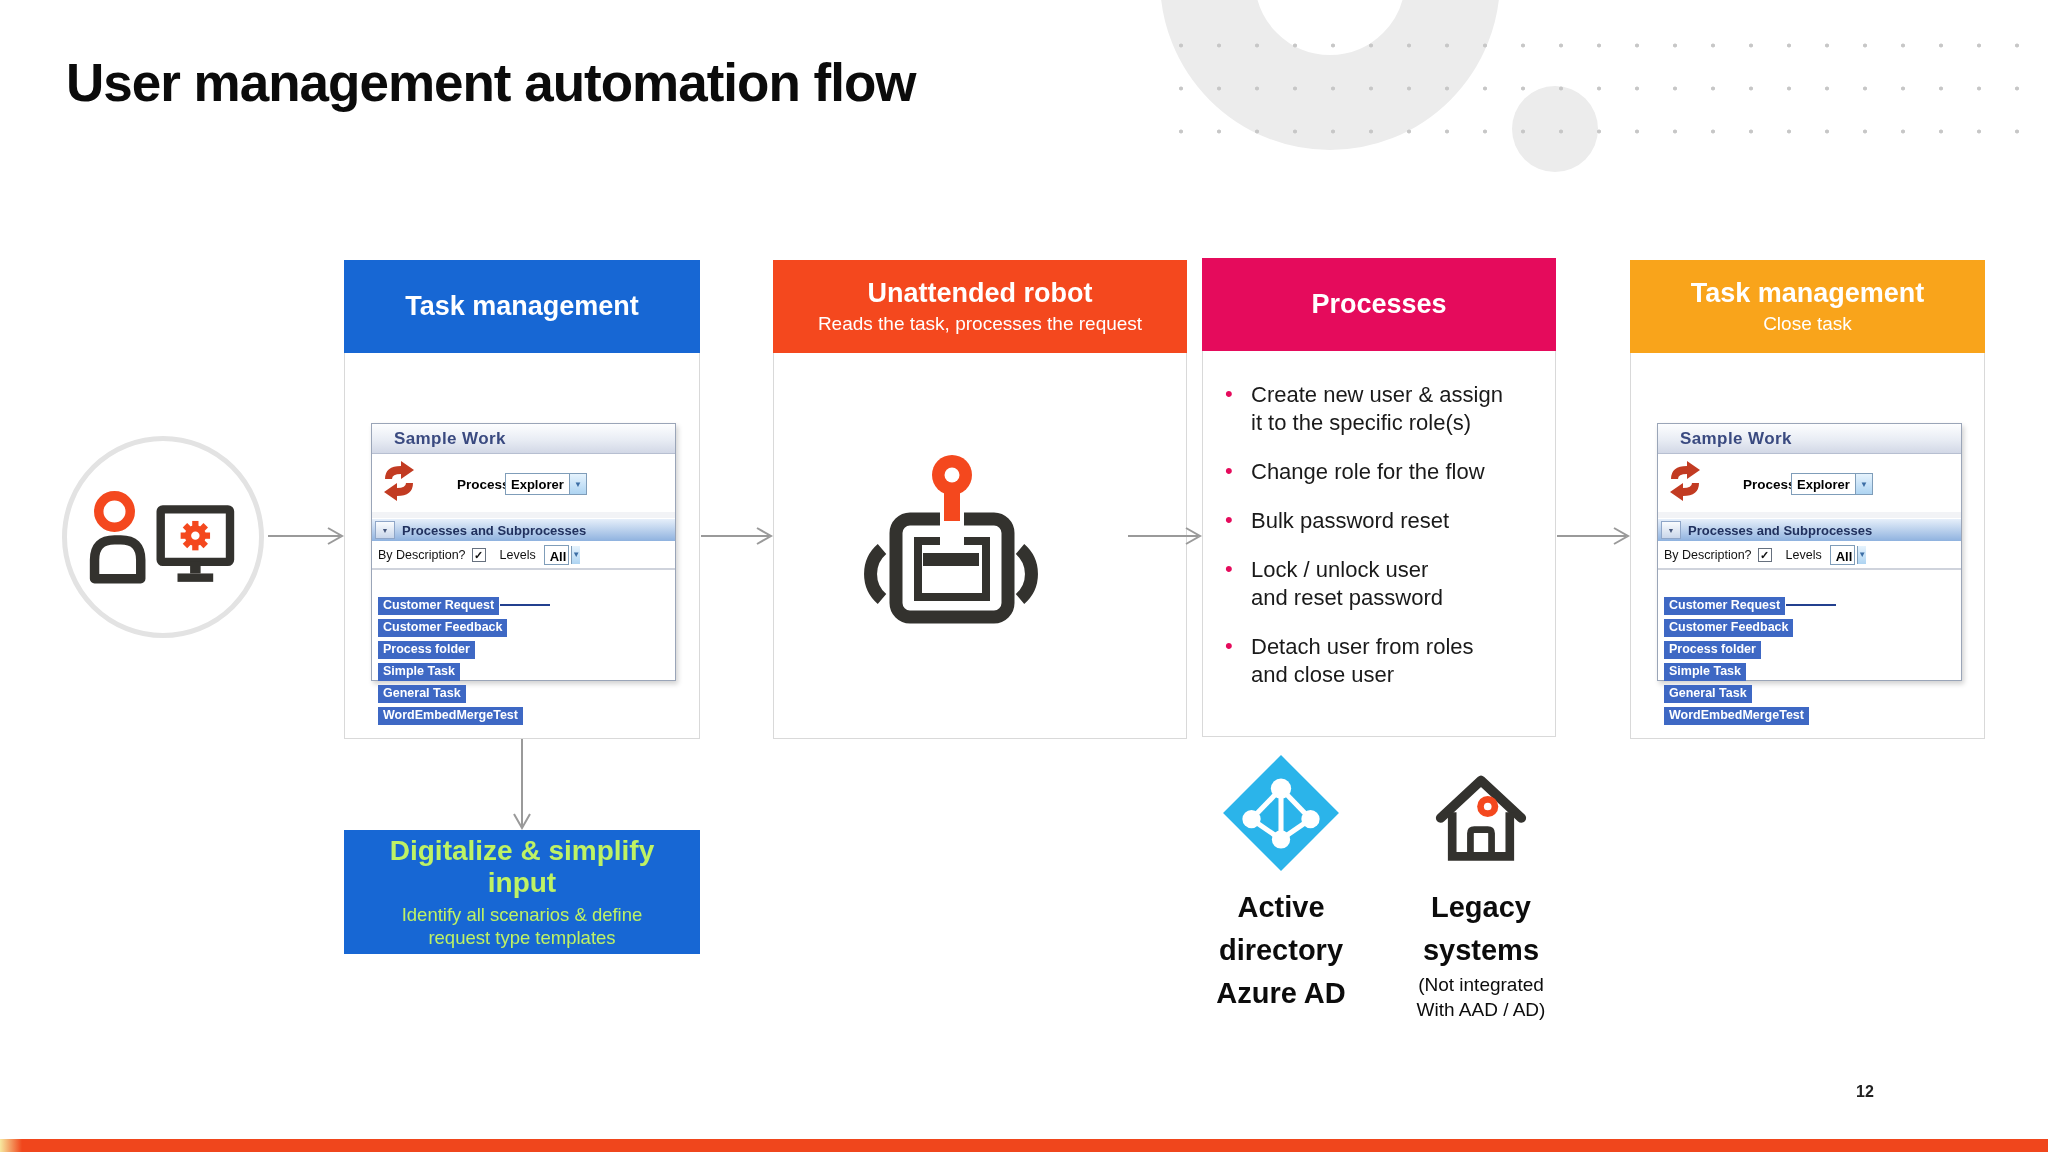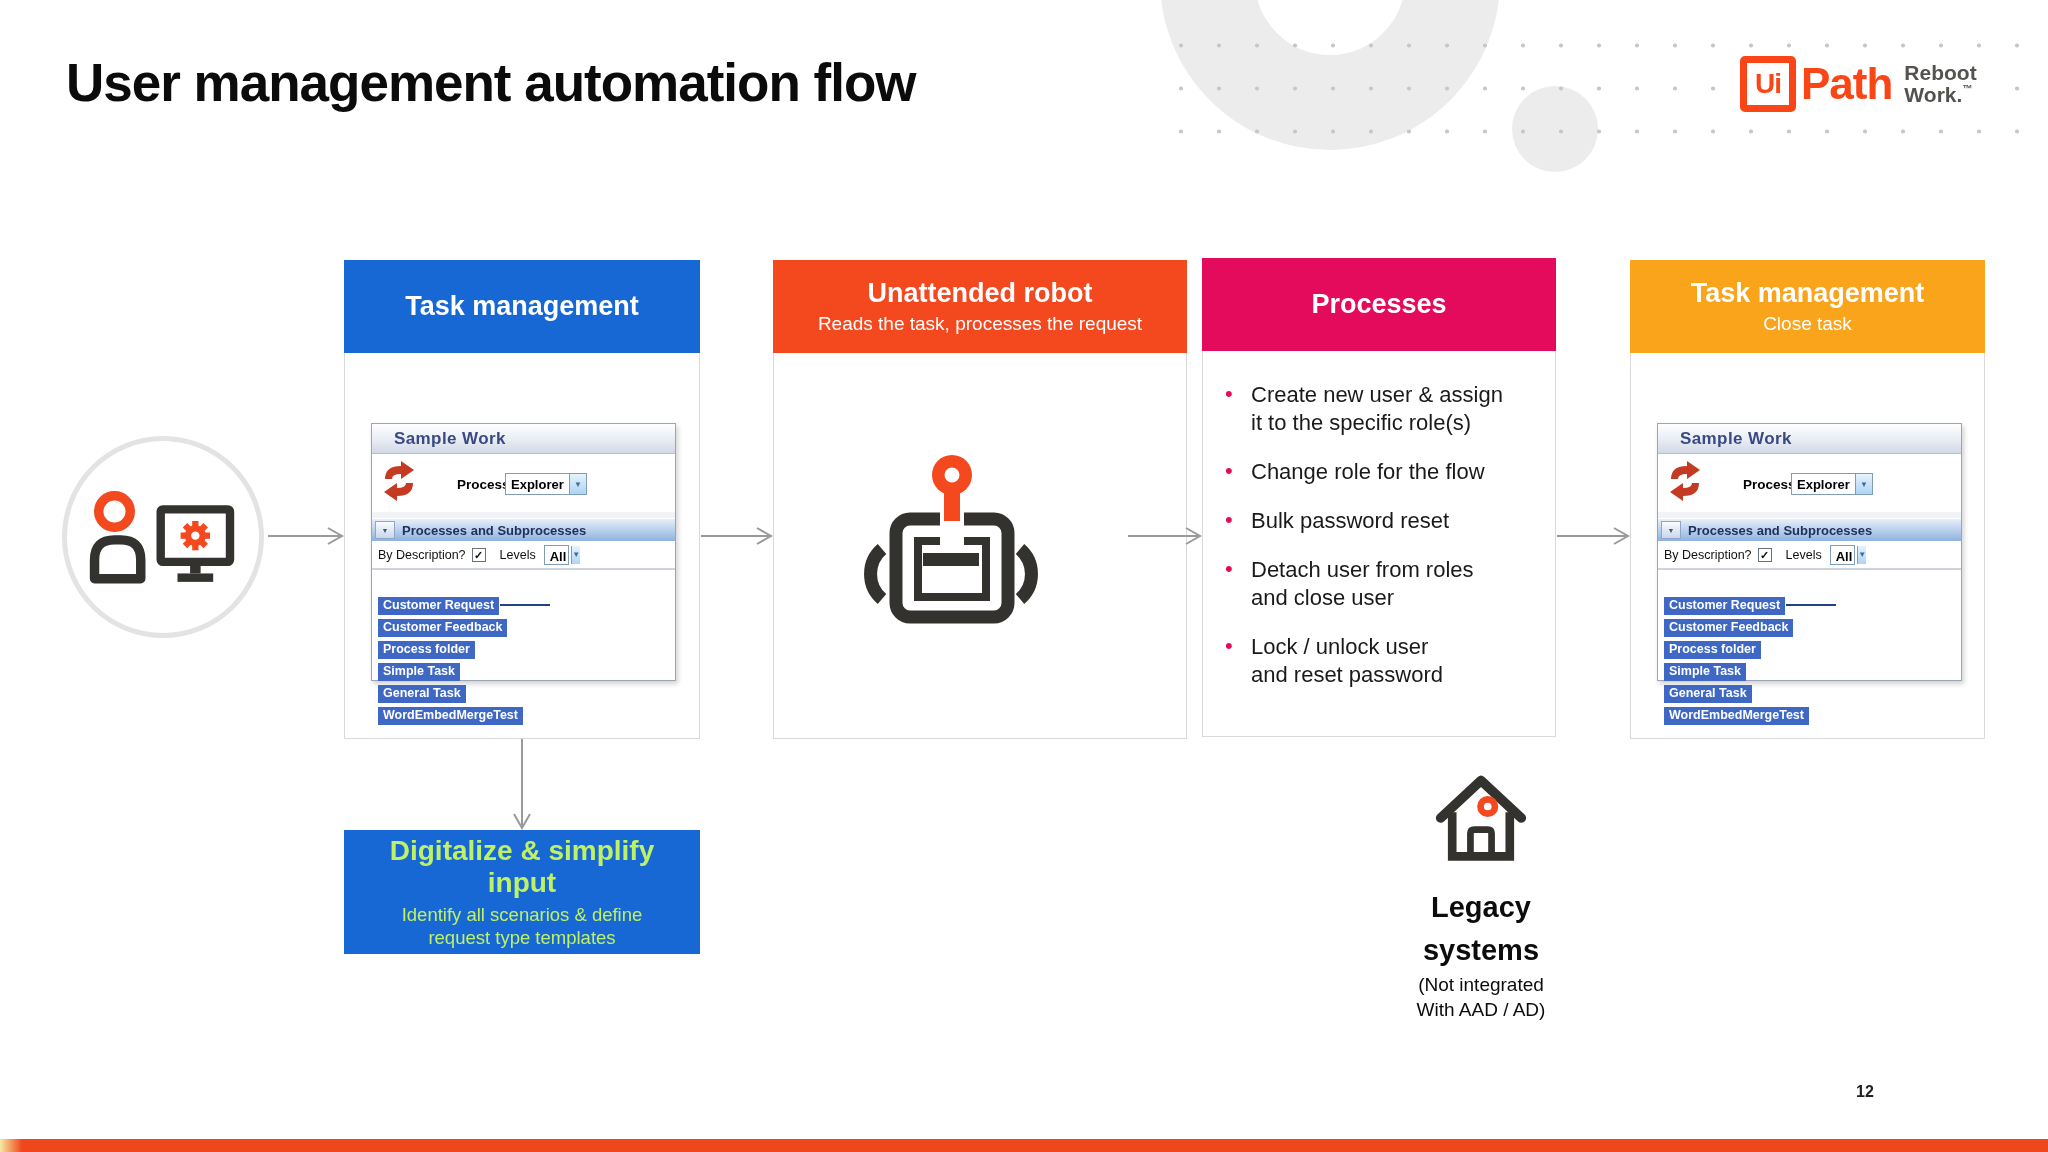--- a/index.html
+++ b/index.html
@@ -162,28 +162,20 @@
 <body>
 
 <div class="slide">
 
   <div class="deco-ring"></div>
   <div class="deco-circle"></div>
   <div class="deco-dots"></div>
 
   <h1 class="page-title">User management automation flow</h1>
 
-  <div class="logo">
-    <div class="logo-uibox">
-      <span class="logo-ui">Ui</span>
-    </div>
-    <span class="logo-path">Path</span>
-    <span class="logo-tagline pre"><span>Reboot
-Work.</span><sup class="logo-tm">™</sup></span>
-  </div>
 
   <div class="actor-circle">
     <svg width="168" height="120" viewBox="0 0 160 112" style="position:absolute;left:16px;top:42px;">
       <circle cx="30" cy="26" r="15" fill="none" stroke="#F4481E" stroke-width="9"></circle>
       <path d="M11,90 L11,72 Q11,53 30,53 L36,53 Q55,53 55,72 L55,90 Z" fill="none" stroke="#33322E" stroke-width="9" stroke-linejoin="round"></path>
       <rect x="74" y="24" width="66" height="50" rx="2" fill="none" stroke="#33322E" stroke-width="8"></rect>
       <rect x="102" y="74" width="10" height="11" fill="#33322E"></rect>
       <rect x="90" y="85" width="34" height="8" fill="#33322E"></rect>
       <g>
         <g fill="#F4481E">
@@ -270,24 +262,24 @@
   <div class="col" id="col3">
     <div class="col-header">
       <h2>Processes</h2>
     </div>
     <div class="col-body">
       <ul class="bullets">
         <li>Create new user &amp; assign
 it to the specific role(s)</li>
         <li>Change role for the flow</li>
         <li>Bulk password reset</li>
+        <li>Lock / unlock user
+and reset password</li>
         <li>Detach user from roles
 and close user</li>
-        <li>Lock / unlock user
-and reset password</li>
       </ul>
     </div>
   </div>
 
   <div class="col" id="col4">
     <div class="col-header">
       <h2>Task management</h2>
       <div class="sub pre">Close task</div>
     </div>
     <div class="col-body">
@@ -330,20 +322,41 @@
       </div>
     </div>
   </div>
 
   <div class="digitalize">
     <h2>Digitalize &amp; simplify input</h2>
     <div class="sub pre">Identify all scenarios &amp; define
 request type templates</div>
   </div>
 
+  <div class="integration" id="ad-block">
+    <div class="icon-wrap">
+      <svg width="122" height="122" viewBox="0 0 120 120">
+        <polygon points="60,3 117,60 60,117 3,60" fill="#2BB4EA"></polygon>
+        <g stroke="#ffffff" stroke-width="5" fill="none">
+          <line x1="60" y1="36" x2="31" y2="66"></line>
+          <line x1="60" y1="36" x2="89" y2="66"></line>
+          <line x1="60" y1="36" x2="60" y2="86"></line>
+          <line x1="31" y1="66" x2="60" y2="86"></line>
+          <line x1="89" y1="66" x2="60" y2="86"></line>
+        </g>
+        <circle cx="60" cy="36" r="10" fill="#ffffff"></circle>
+        <circle cx="31" cy="66" r="9" fill="#ffffff"></circle>
+        <circle cx="89" cy="66" r="9" fill="#ffffff"></circle>
+        <circle cx="60" cy="86" r="9" fill="#ffffff"></circle>
+      </svg>
+    </div>
+    <div class="label pre">Active
+directory
+Azure AD</div>
+  </div>
 
   <div class="integration" id="leg-block">
     <div class="icon-wrap" style="padding-top:18px;">
       <svg width="96" height="96" viewBox="0 0 100 100">
         <path d="M8,50 L50,11 L92,50" fill="none" stroke="#33322E" stroke-width="10" stroke-linecap="round" stroke-linejoin="round"></path>
         <path d="M20,44 L20,90 L80,90 L80,44" fill="none" stroke="#33322E" stroke-width="9"></path>
         <path d="M39,90 L39,66 Q39,62 43,62 L57,62 Q61,62 61,66 L61,90" fill="none" stroke="#33322E" stroke-width="7"></path>
         <circle cx="57" cy="38" r="11" fill="#F4481E"></circle>
         <circle cx="57" cy="38" r="4" fill="#ffffff"></circle>
       </svg>

